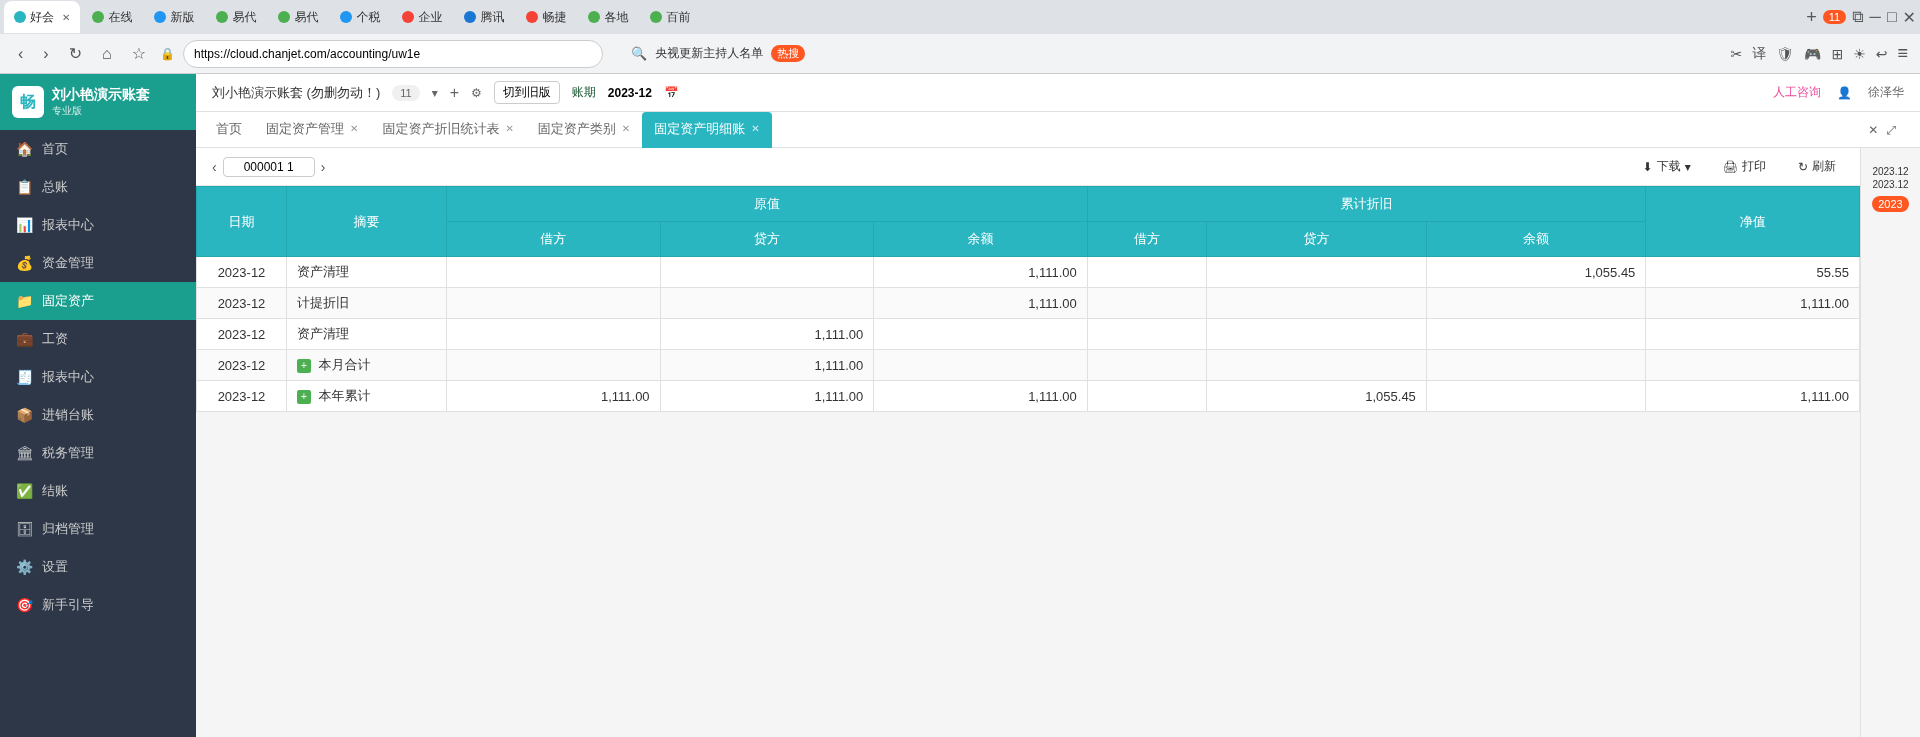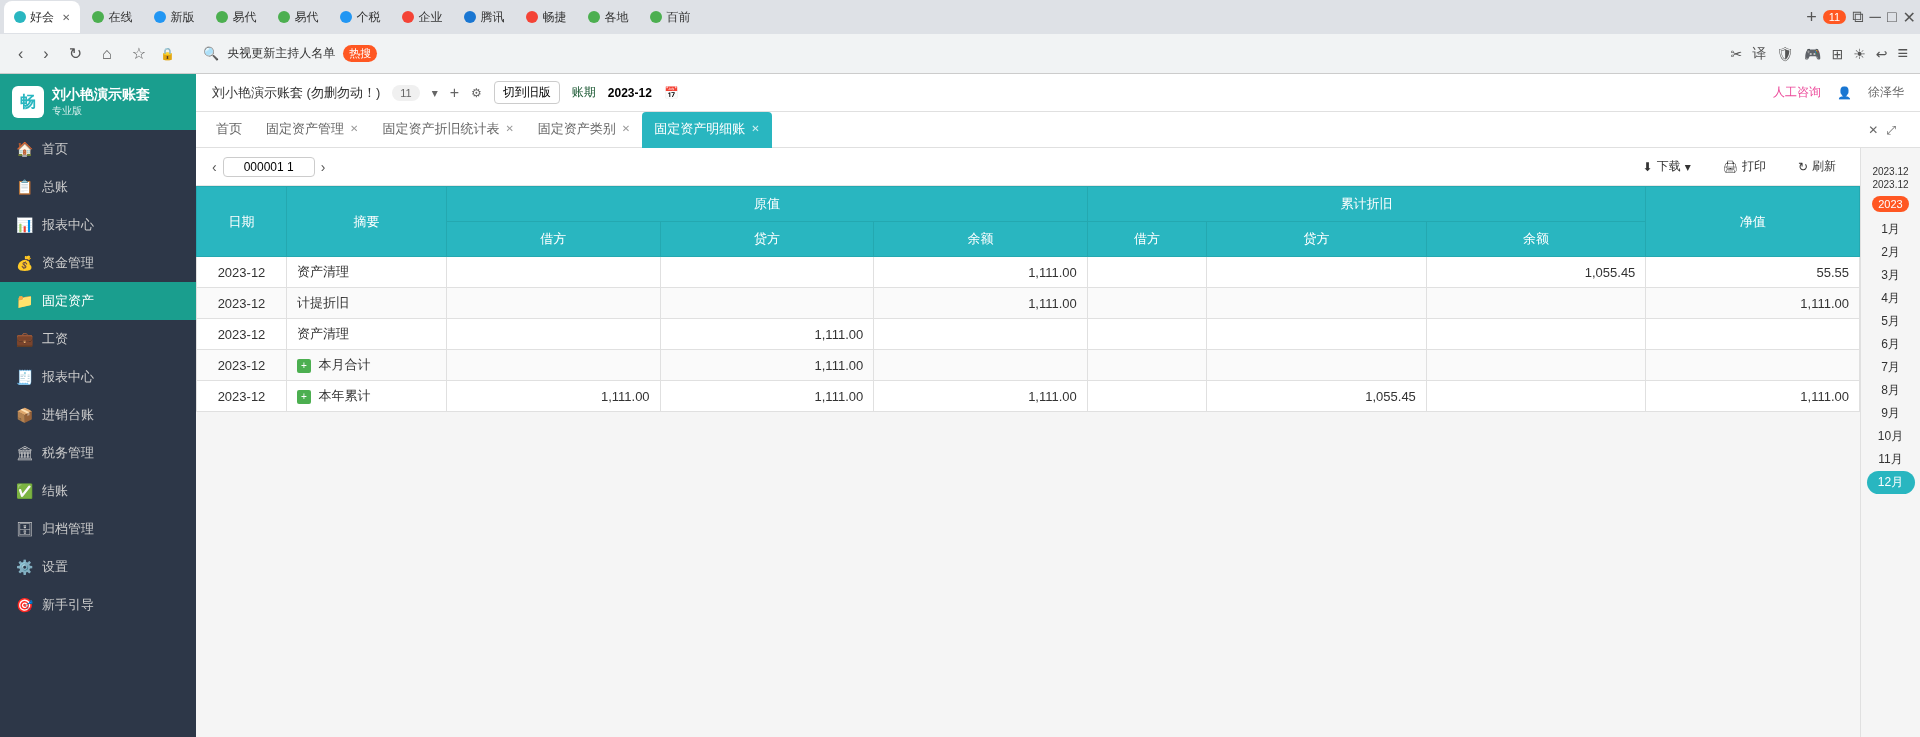--- a/index.html
+++ b/index.html
@@ -139,20 +139,21 @@
     </div>
   </div>
 
   <div class="address-bar">
     <button class="nav-btn">‹</button>
     <button class="nav-btn">›</button>
     <button class="nav-btn">↻</button>
     <button class="nav-btn">⌂</button>
     <button class="nav-btn">☆</button>
     <span style="color:#4caf50;font-size:12px;">🔒</span>
+    <input class="address-input" value="https://cloud.chanjet.com/accounting/uw1e" style="">
     <div class="search-area">
       <span style="color:#555;font-size:13px;">🔍</span>
       <span>央视更新主持人名单</span>
       <span style="background:#ff5722;color:#fff;border-radius:10px;padding:1px 6px;font-size:11px;cursor:pointer;">热搜</span>
     </div>
     <div class="browser-actions">
       <span style="font-size:14px;">✂</span>
       <span style="font-size:14px;cursor:pointer;">译</span>
       <span style="font-size:14px;">🛡</span>
       <span style="font-size:14px;">🎮</span>
@@ -396,30 +397,16 @@
               </tbody>
           </table>
         </div>
       </div>
 
       <div class="right-panel">
         <div style="writing-mode:vertical-rl;transform:rotate(180deg);font-size:11px;color:#333;margin-bottom:8px;">期间选择</div>
         <div style="font-size:10px;color:#333;text-align:center;white-space:nowrap;">2023.12</div>
         <div style="font-size:10px;color:#333;text-align:center;white-space:nowrap;margin-bottom:4px;">2023.12</div>
         <div style="background:#ff5722;color:#fff;border-radius:10px;padding:2px 6px;font-size:11px;margin-bottom:4px;cursor:pointer;">2023</div>
-        <div id="month-list">
-            <div class="period-item">1月</div>
-            <div class="period-item">2月</div>
-            <div class="period-item">3月</div>
-            <div class="period-item">4月</div>
-            <div class="period-item">5月</div>
-            <div class="period-item">6月</div>
-            <div class="period-item">7月</div>
-            <div class="period-item">8月</div>
-            <div class="period-item">9月</div>
-            <div class="period-item">10月</div>
-            <div class="period-item">11月</div>
-            <div class="period-item active">12月</div>
-          </div>
       </div>
     </div>
   </div>
 </div>
 
 </body></html>

